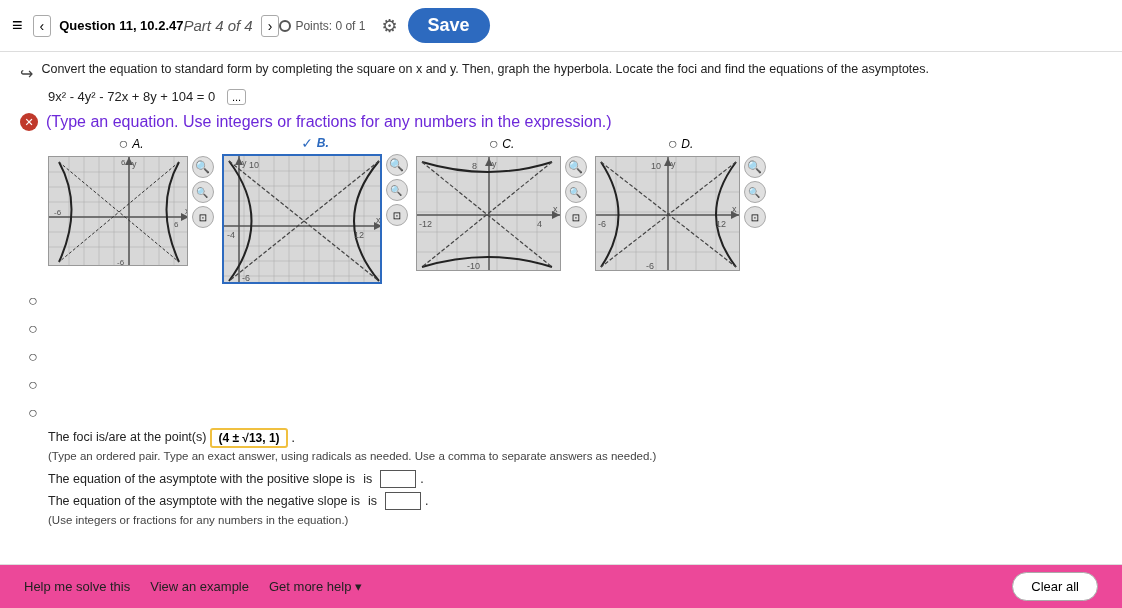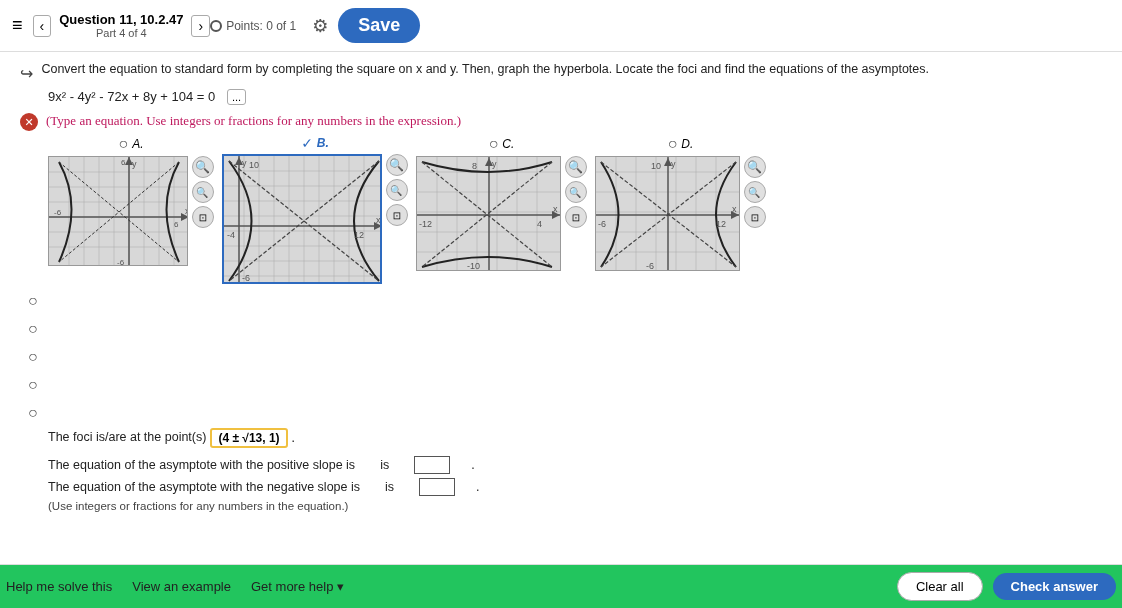--- a/index.html
+++ b/index.html
@@ -118,23 +118,22 @@
       font-size: 11px;
       margin-right: 8px;
       flex-shrink: 0;
     }
     .instruction-row {
       display: flex;
       align-items: flex-start;
       margin-bottom: 4px;
     }
     .instruction-text {
-      font-size: 13px;
-      color: #be185d;
-      font-family: Liberation Serif, serif;
+      font-size: 16px;
+      color: #6d28d9;
     }
     .choose-graph-text {
       font-size: 12.5px;
       color: #222;
       margin-bottom: 8px;
       margin-left: 0;
     }
     .graph-controls {
       display: flex;
       flex-direction: column;
@@ -172,41 +171,41 @@
       font-size: 11.5px;
       color: #444;
       margin-top: 2px;
     }
     .asymptote-row {
       font-size: 12.5px;
       color: #222;
       margin-bottom: 4px;
       display: flex;
       align-items: center;
-      gap: 21px;
+      gap: 4px;
     }
     .input-box {
       display: inline-block;
       width: 28px; height: 16px;
       border: 1px solid #555;
       background: #fff;
       vertical-align: middle;
     }
     .use-integers-text {
       font-size: 11.5px;
       color: #444;
       margin-top: 2px;
     }
     .bottom-bar {
       display: flex;
       align-items: center;
       justify-content: space-between;
-      background: #22c55e;
+      background: #ec4899;
       border-top: 1px solid #ddd;
-      padding: 10px 6px;
+      padding: 10px 24px;
       height: 44px;
     }
     .bottom-links {
       display: flex;
       gap: 20px;
       align-items: center;
     }
     .bottom-link {
       font-size: 13px;
       color: #222;
@@ -239,23 +238,23 @@
     }
   </style>
 </head>
 <body>
 
 <div class="top-bar">
   <span class="menu-icon">≡</span>
 
   <div style="display:flex;align-items:center;gap:8px;">
     <button class="nav-btn">‹</button>
-    <div style="display:flex;flex-direction:column;align-items:center;">
+    <div style="display:flex;flex-direction:row;align-items:center;">
       <span style="font-size:13px;font-weight:bold;">Question 11, 10.2.47</span>
-      <span style="font-size:11px;color:#555;">Part 4 of 4</span>
+      <span style="font-size:15px;color:#555;font-style:italic;">Part 4 of 4</span>
     </div>
     <button class="nav-btn">›</button>
   </div>
 
   <div class="score-section">
     <span class="points-label">
       <span class="circle-icon"></span>
       <span>Points: 0 of 1</span>
     </span>
   </div>
@@ -491,20 +490,21 @@
     <span style="font-size:16px;color:#555;">○</span>
     <span style="font-size:16px;color:#555;">○</span>
   </div>
 
   <div class="foci-section" style="margin-left:28px;">
     <div style="display:flex;align-items:center;gap:4px;flex-wrap:wrap;">
       <span class="foci-text">The foci is/are at the point(s)</span>
       <span class="foci-value-box">(4 ± √13, 1)</span>
       <span style="font-size:12px;">.</span>
     </div>
+    <p class="foci-note">(Type an ordered pair. Type an exact answer, using radicals as needed. Use a comma to separate answers as needed.)</p>
   </div>
 
   <div style="margin-left:28px;">
     <div class="asymptote-row">
       <span>The equation of the asymptote with the positive slope is</span>
       <span style="margin-left:4px;">is</span>
       <input type="text" class="input-box" style="width: 36px; height: 18px; border: 1px solid rgb(85, 85, 85); margin-left: 4px;">
       <span>.</span>
     </div>
     <div class="asymptote-row">
@@ -519,15 +519,14 @@
 </div>
 
 <div class="bottom-bar">
   <div class="bottom-links">
     <a class="bottom-link">Help me solve this</a>
     <a class="bottom-link">View an example</a>
     <a class="bottom-link">Get more help ▾</a>
   </div>
   <div class="bottom-actions">
     <button class="clear-all-btn">Clear all</button>
-    <button class="check-btn">Check answer</button>
   </div>
 </div>
 
 </body></html>

